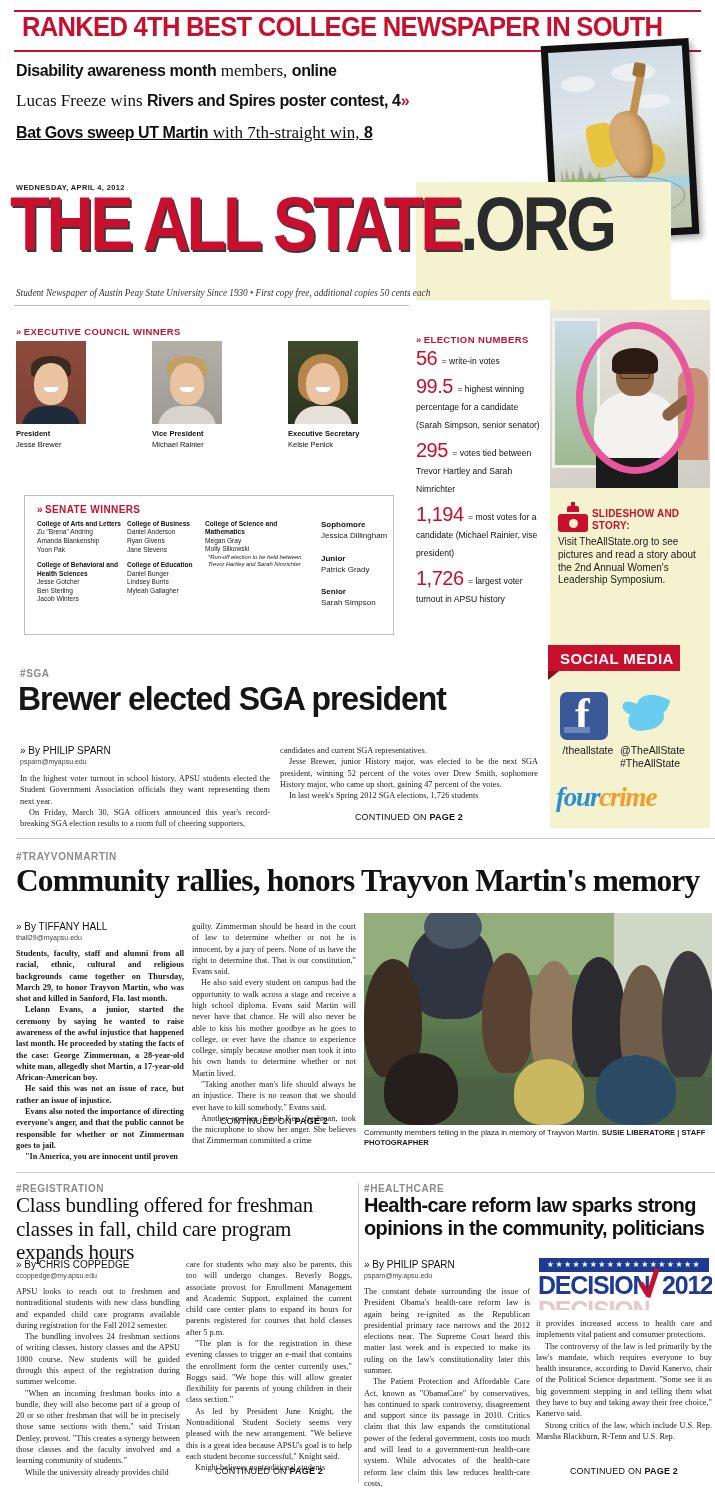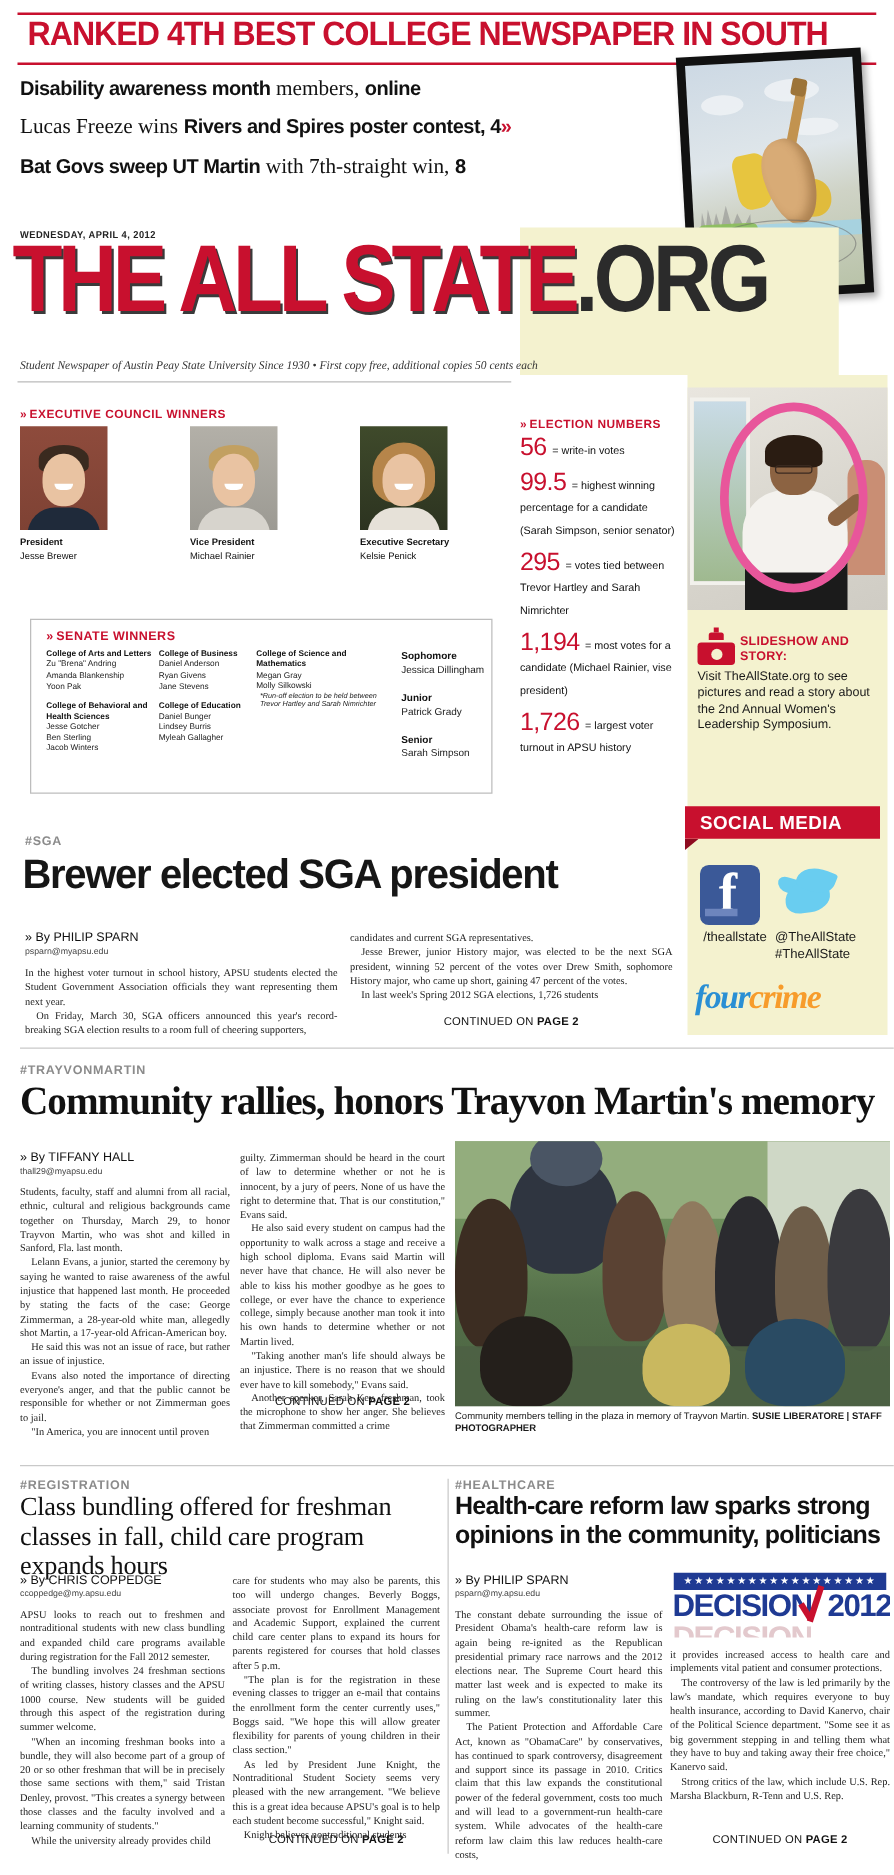--- a/index.html
+++ b/index.html
@@ -17,21 +17,21 @@
     position:absolute; left:22px; top:14px; width:660px;
     font-family:"Liberation Sans", sans-serif;
     font-weight:bold; font-size:27px; letter-spacing:-0.8px;
     color:#c8102e; line-height:1; white-space:nowrap;
     transform:scaleX(0.95); transform-origin:left center;
   }
   .skybox-rule-mid { position:absolute; left:14px; top:50px; width:687px; height:2px; background:#c8102e; }
   .teaser { position:absolute; left:16px; font-size:16px; line-height:1.05; color:#111; white-space:nowrap; }
   .teaser.t1 { top:62px; }
   .teaser.t2 { top:92px; }
-  .teaser.t3 { top:124px; }
+  .teaser.t3 { top:124px;text-decoration:underline; }
   .teaser b { font-weight:bold; font-family:"Liberation Sans", sans-serif; letter-spacing:-0.4px;}
   .teaser .ser { font-family:"Liberation Serif", serif; font-weight:normal; font-size:17px; }
   .teaser .arrow { color:#c8102e; font-weight:bold; }
 
   
   .poster-photo {
     position:absolute; left:546px; top:42px; width:148px; height:196px;
     background:#111; padding:7px; transform:rotate(-3.2deg);
     box-shadow:3px 4px 6px rgba(0,0,0,0.33);
   }
@@ -145,21 +145,21 @@
 
   .slideshow { position:absolute; left:558px; top:500px; width:148px; }
   .cam-icon { position:absolute; left:0; top:6px; width:30px; height:26px; }
   .cam-body { position:absolute; left:0; top:8px; width:30px; height:18px; background:#c8102e; border-radius:3px; }
   .cam-lens { position:absolute; left:11px; top:13px; width:9px; height:9px; border-radius:50%; background:#f4f2cf; }
   .cam-flash { position:absolute; left:9px; top:0px; width:12px; height:6px; background:#c8102e; border-radius:2px 2px 0 0; }
   .cam-flash:after { content:""; position:absolute; left:4px; top:-4px; width:4px; height:4px; background:#c8102e; }
   .slide-head { position:absolute; left:34px; top:8px; width:112px; font-size:10px; font-weight:bold; color:#c8102e; line-height:1.15; letter-spacing:.2px; }
   .slide-body { position:absolute; left:0px; top:36px; width:142px; font-size:10px; line-height:1.28; color:#1a1a1a; }
 
-  .social-banner { position:absolute; left:548px; top:645px; width:156px; height:26px; background:#c8102e;text-align:center; }
+  .social-banner { position:absolute; left:548px; top:645px; width:132px; height:26px; background:#c8102e;text-align:center; }
   .social-banner span { position:absolute; left:12px; top:5px; color:#fff; font-size:15px; font-weight:bold; letter-spacing:.4px; }
   .social-banner:after { content:""; position:absolute; left:0; top:26px; width:11px; height:9px; background:#8e0b20; clip-path:polygon(0 0,100% 0,0 100%); }
 
   .fb-icon { position:absolute; left:560px; top:692px; width:48px; height:48px; background:#3b5998; border-radius:7px; }
   .fb-icon span { position:absolute; left:15px; top:1px; color:#fff; font-family:"Liberation Serif", serif; font-size:44px; font-weight:bold; line-height:1; }
   .fb-icon:after { content:""; position:absolute; left:4px; bottom:7px; width:26px; height:6px; background:#6d85bd; }
   .tw-icon { position:absolute; left:622px; top:694px; width:52px; height:44px; }
   .tw-body { position:absolute; left:6px; top:10px; width:36px; height:26px; background:#69cdf0; border-radius:60% 20% 48% 34%; transform:rotate(-8deg); }
   .tw-wing { position:absolute; left:16px; top:0px; width:30px; height:20px; background:#69cdf0; border-radius:70% 10% 60% 20%; transform:rotate(22deg); }
   .tw-tail { position:absolute; left:0px; top:8px; width:16px; height:12px; background:#69cdf0; border-radius:40% 10% 40% 60%; transform:rotate(16deg); }
@@ -479,21 +479,21 @@
     <span>CONTINUED ON</span>
     <b>PAGE 2</b>
   </div>
   <div class="rule-grey" style="left:16px; top:838px; width:700px;"></div>
 
   <div class="hash tm-hash">#TRAYVONMARTIN</div>
   <div class="tm-head">Community rallies, honors Trayvon Martin's memory</div>
   <div class="tm-col1">
     <div class="byline">» By TIFFANY HALL</div>
     <div class="byemail">thall29@myapsu.edu</div>
-    <div class="bodytext para" style="margin-top:7px;">
+    <div class="bodytext para" style="margin-top:7px;font-weight:bold;">
         <p class="noind">Students, faculty, staff and alumni from all racial, ethnic, cultural and religious backgrounds came together on Thursday, March 29, to honor Trayvon Martin, who was shot and killed in Sanford, Fla. last month.</p>
         <p>Lelann Evans, a junior, started the ceremony by saying he wanted to raise awareness of the awful injustice that happened last month. He proceeded by stating the facts of the case: George Zimmerman, a 28-year-old white man, allegedly shot Martin, a 17-year-old African-American boy.</p>
         <p>He said this was not an issue of race, but rather an issue of injustice.</p>
         <p>Evans also noted the importance of directing everyone's anger, and that the public cannot be responsible for whether or not Zimmerman goes to jail.</p>
         <p>"In America, you are innocent until proven</p>
       </div>
   </div>
   <div class="tm-col2">
     <div class="bodytext para">
         <p class="noind">guilty. Zimmerman should be heard in the court of law to determine whether or not he is innocent, by a jury of peers. None of us have the right to determine that. That is our constitution," Evans said.</p>

